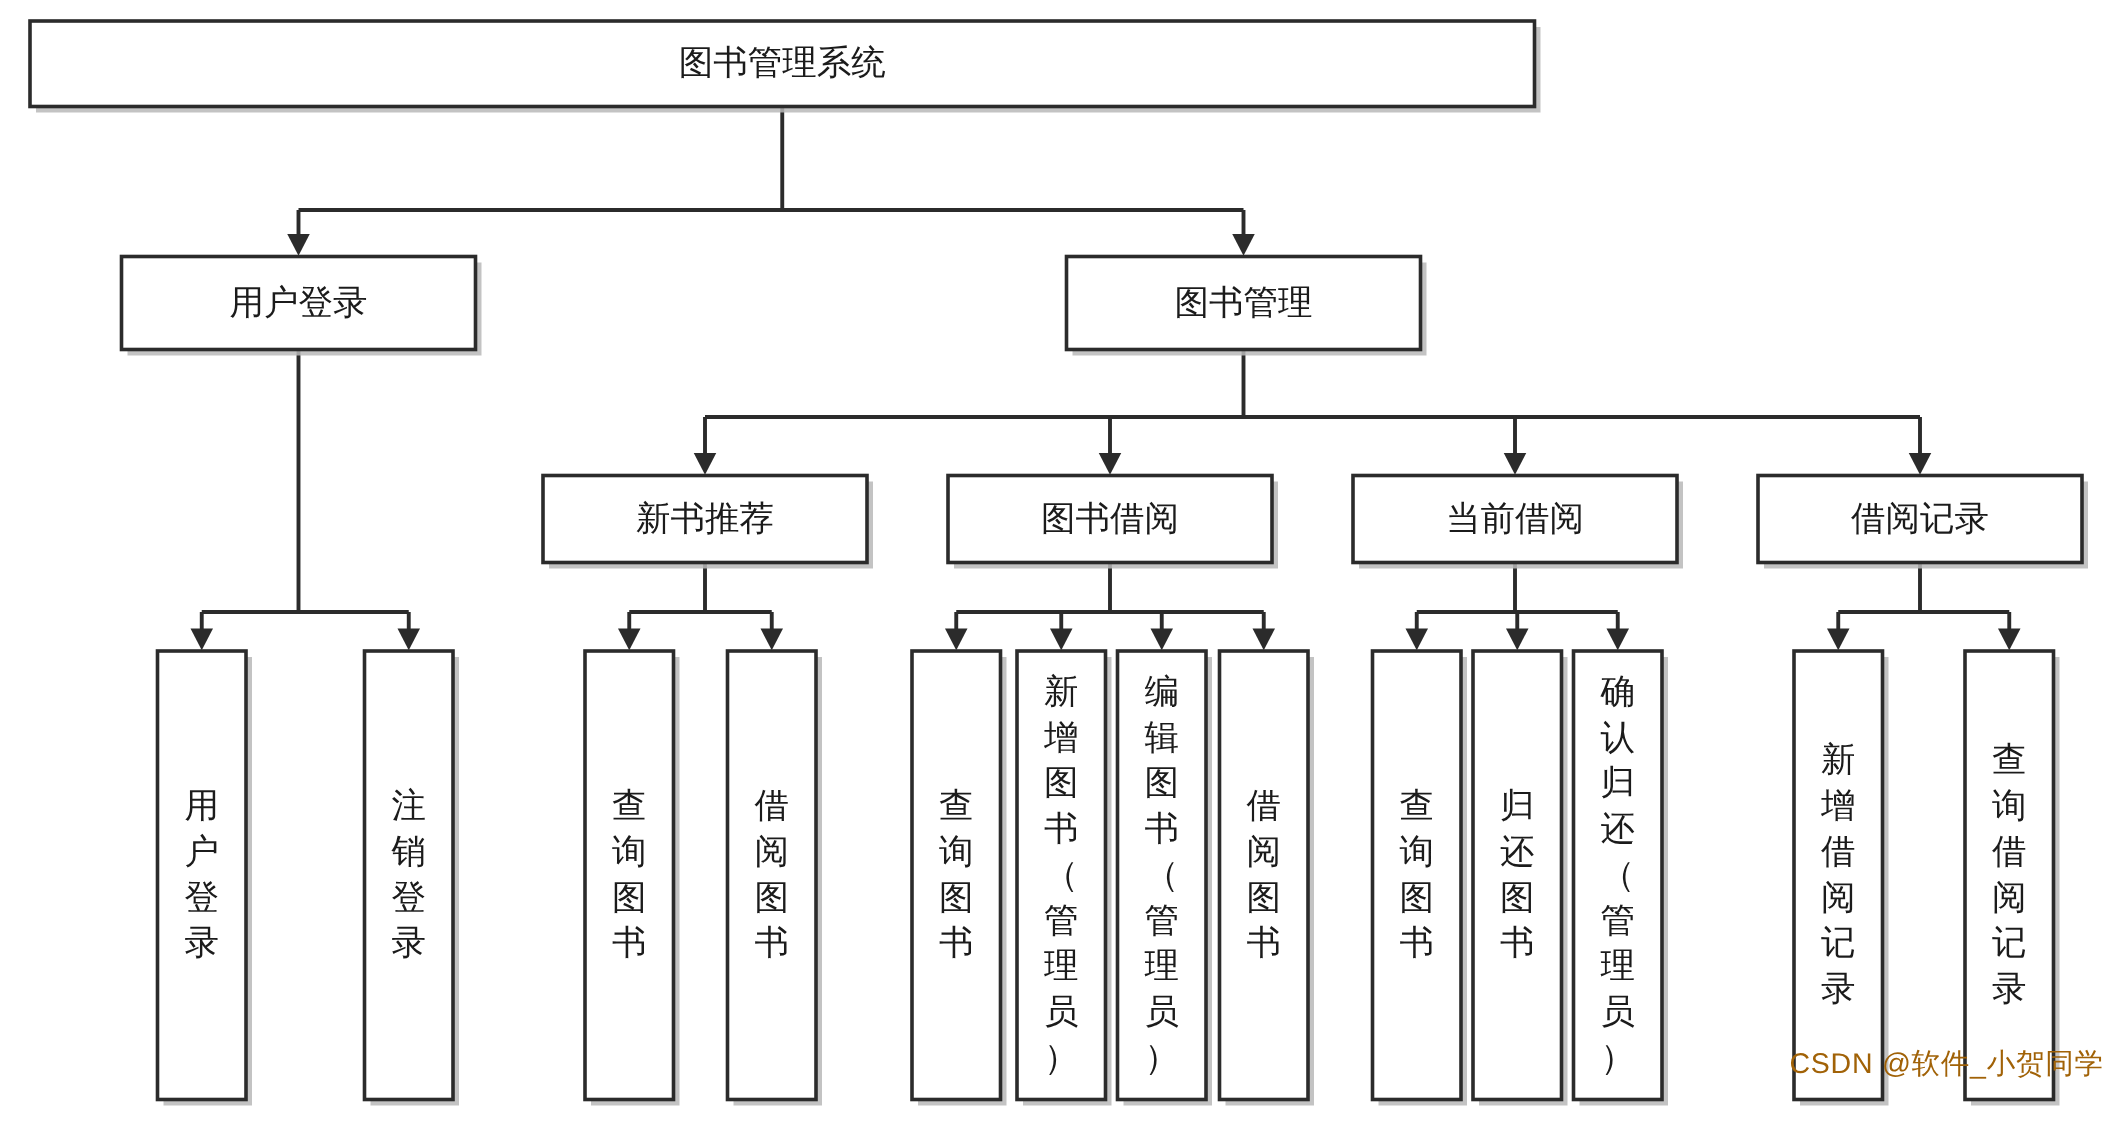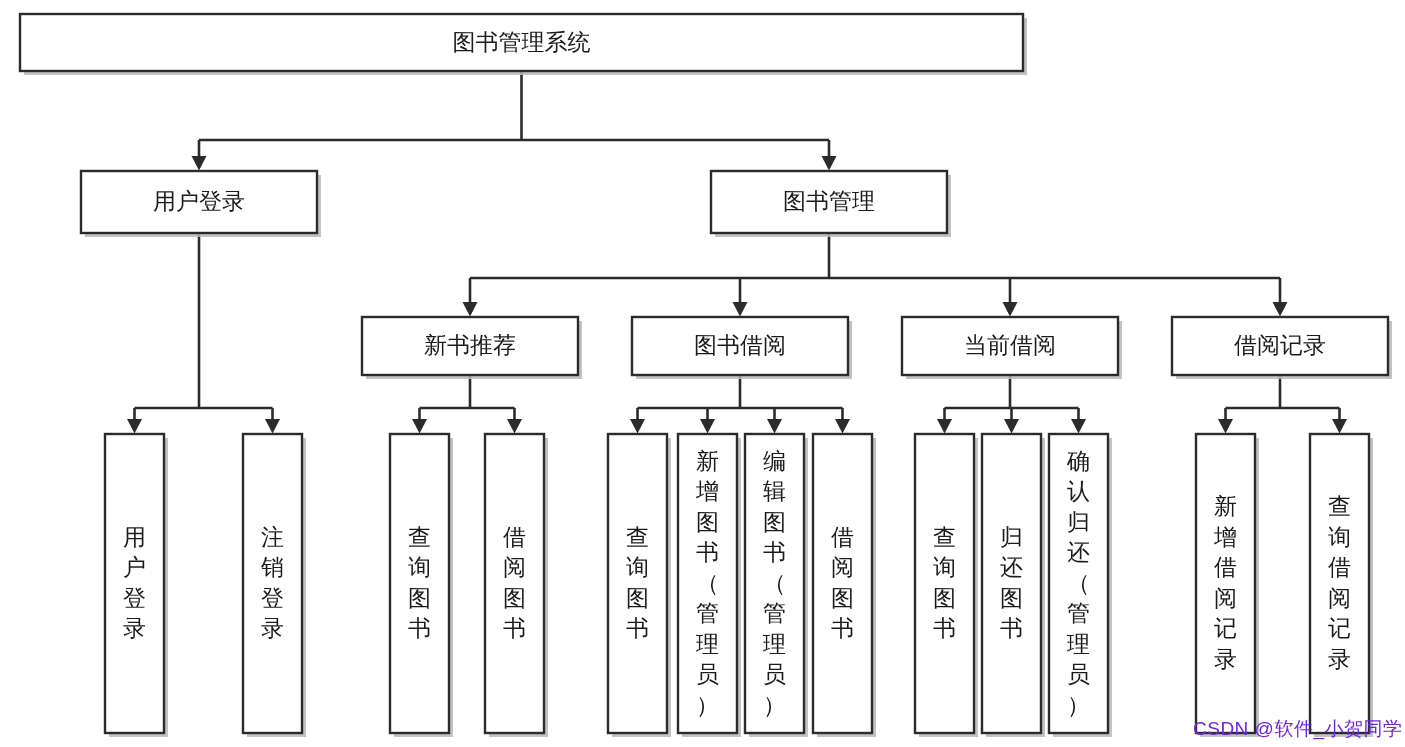--- a/index.html
+++ b/index.html
@@ -242,14 +242,14 @@
           <rect class="node-box" x="1196" y="434" width="59" height="299"></rect>
           <text class="node-label-v" x="1225.5" y="0"><tspan x="1225.5" y="508.25">新</tspan><tspan x="1225.5" y="538.75">增</tspan><tspan x="1225.5" y="569.25">借</tspan><tspan x="1225.5" y="599.75">阅</tspan><tspan x="1225.5" y="630.25">记</tspan><tspan x="1225.5" y="660.75">录</tspan></text>
         </g>
         <g>
           <rect class="node-shadow" x="1314" y="438" width="59" height="299"></rect>
           <rect class="node-box" x="1310" y="434" width="59" height="299"></rect>
           <text class="node-label-v" x="1339.5" y="0"><tspan x="1339.5" y="508.25">查</tspan><tspan x="1339.5" y="538.75">询</tspan><tspan x="1339.5" y="569.25">借</tspan><tspan x="1339.5" y="599.75">阅</tspan><tspan x="1339.5" y="630.25">记</tspan><tspan x="1339.5" y="660.75">录</tspan></text>
         </g>
       </g>
   </svg>
-  <div class="watermark" style="left: 1193px; top: 716px; color: #6d28d9;">CSDN @软件_小贺同学</div>
+  <div class="watermark" style="left: 1193px; top: 696px; color: #a16207;">CSDN @软件_小贺同学</div>
 </div>
 
 </body></html>

